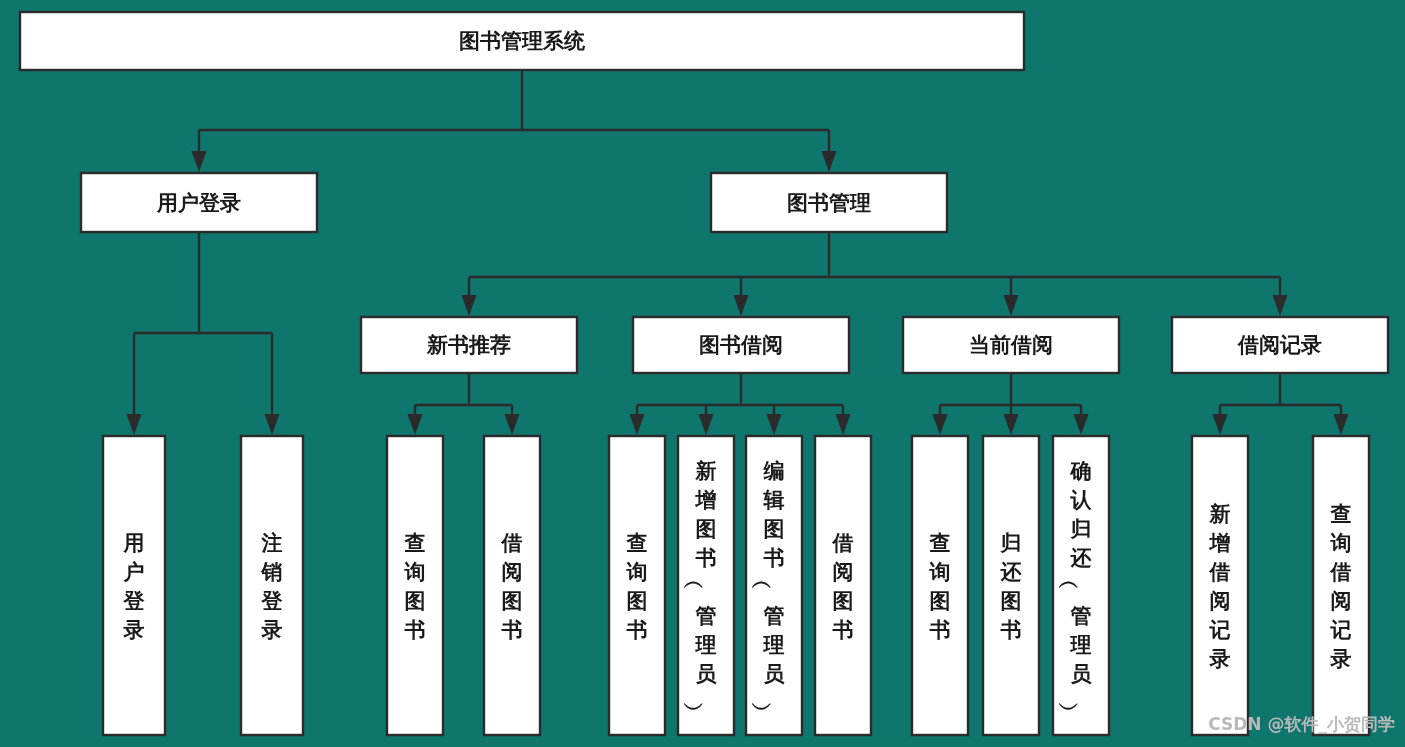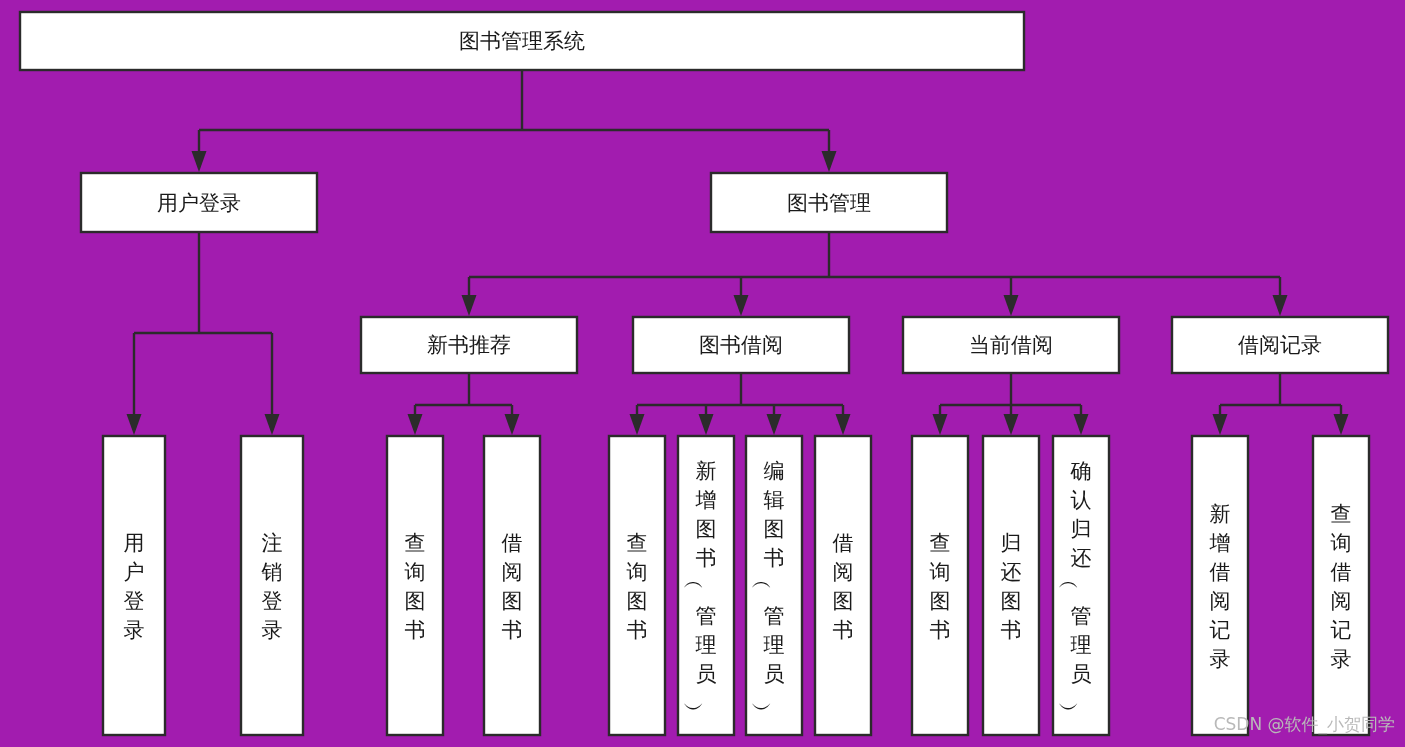--- a/index.html
+++ b/index.html
@@ -8,22 +8,23 @@
     padding: 0;
     background: #ffffff;
   }
   body {
     font-family: "DejaVu Sans", "Liberation Sans", sans-serif;
   }
   #diagram-root {
     position: relative;
     width: 1405px;
     height: 747px;
-    background: #a21caf;
+    background: #0f766e;
     overflow: hidden;
+    font-weight: bold;
   }
   svg.diagram-canvas {
     position: absolute;
     left: 0;
     top: 0;
     width: 1405px;
     height: 747px;
     display: block;
   }
   .node-box {

